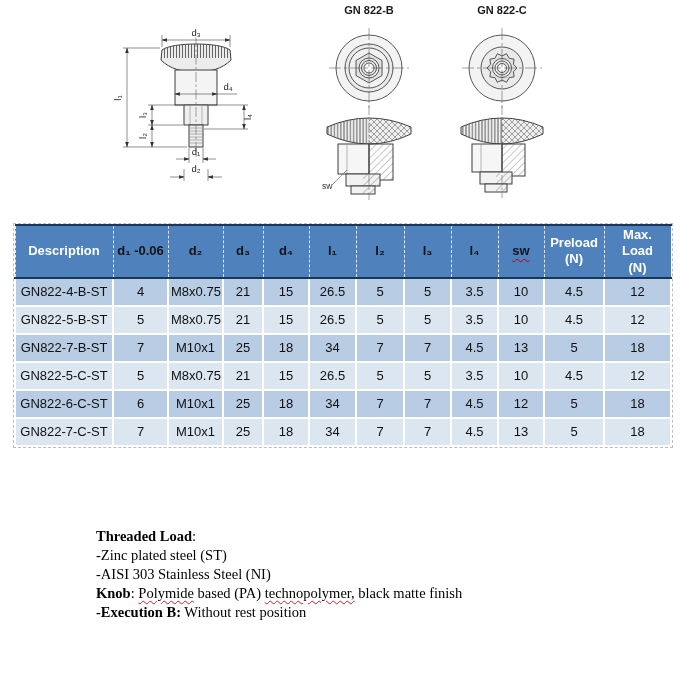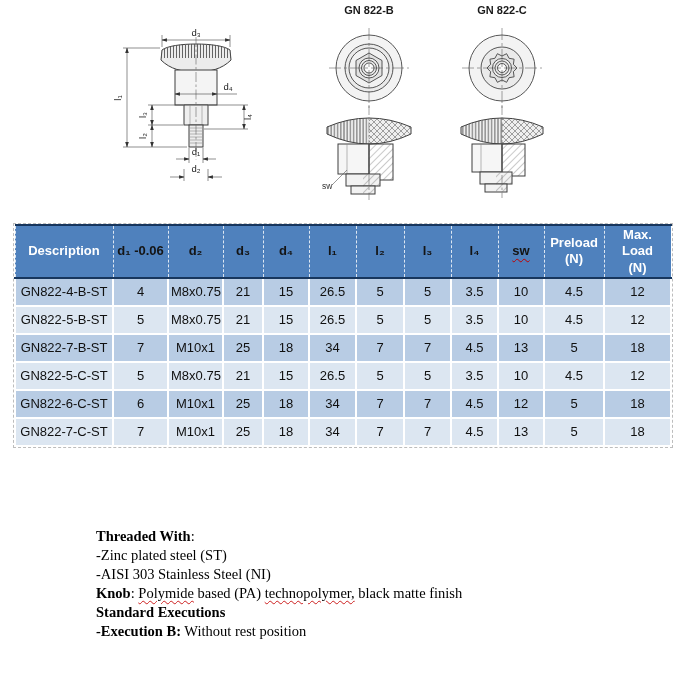--- a/index.html
+++ b/index.html
@@ -347,19 +347,18 @@
           <td>4.5</td>
           <td>13</td>
           <td>5</td>
           <td>18</td>
         </tr>
       </tbody>
   </table>
 </div>
 
 <div class="notes">
-    <div class="note-line"><span class="b">Threaded With</span><span>:</span></div>
+    <div class="note-line"><span class="b">Threaded Load</span><span>:</span></div>
     <div class="note-line"><span>-Zinc plated steel (ST)</span></div>
     <div class="note-line"><span>-AISI 303 Stainless Steel (NI)</span></div>
     <div class="note-line"><span class="b">Knob</span><span>: </span><span class="sq">Polymide</span><span> based (PA) </span><span class="sq">technopolymer,</span><span> black matte finish</span></div>
-    <div class="note-line"><span class="b">Standard Executions</span></div>
     <div class="note-line"><span class="b">-Execution B:</span><span> Without rest position</span></div>
   </div>
 
 </body></html>

